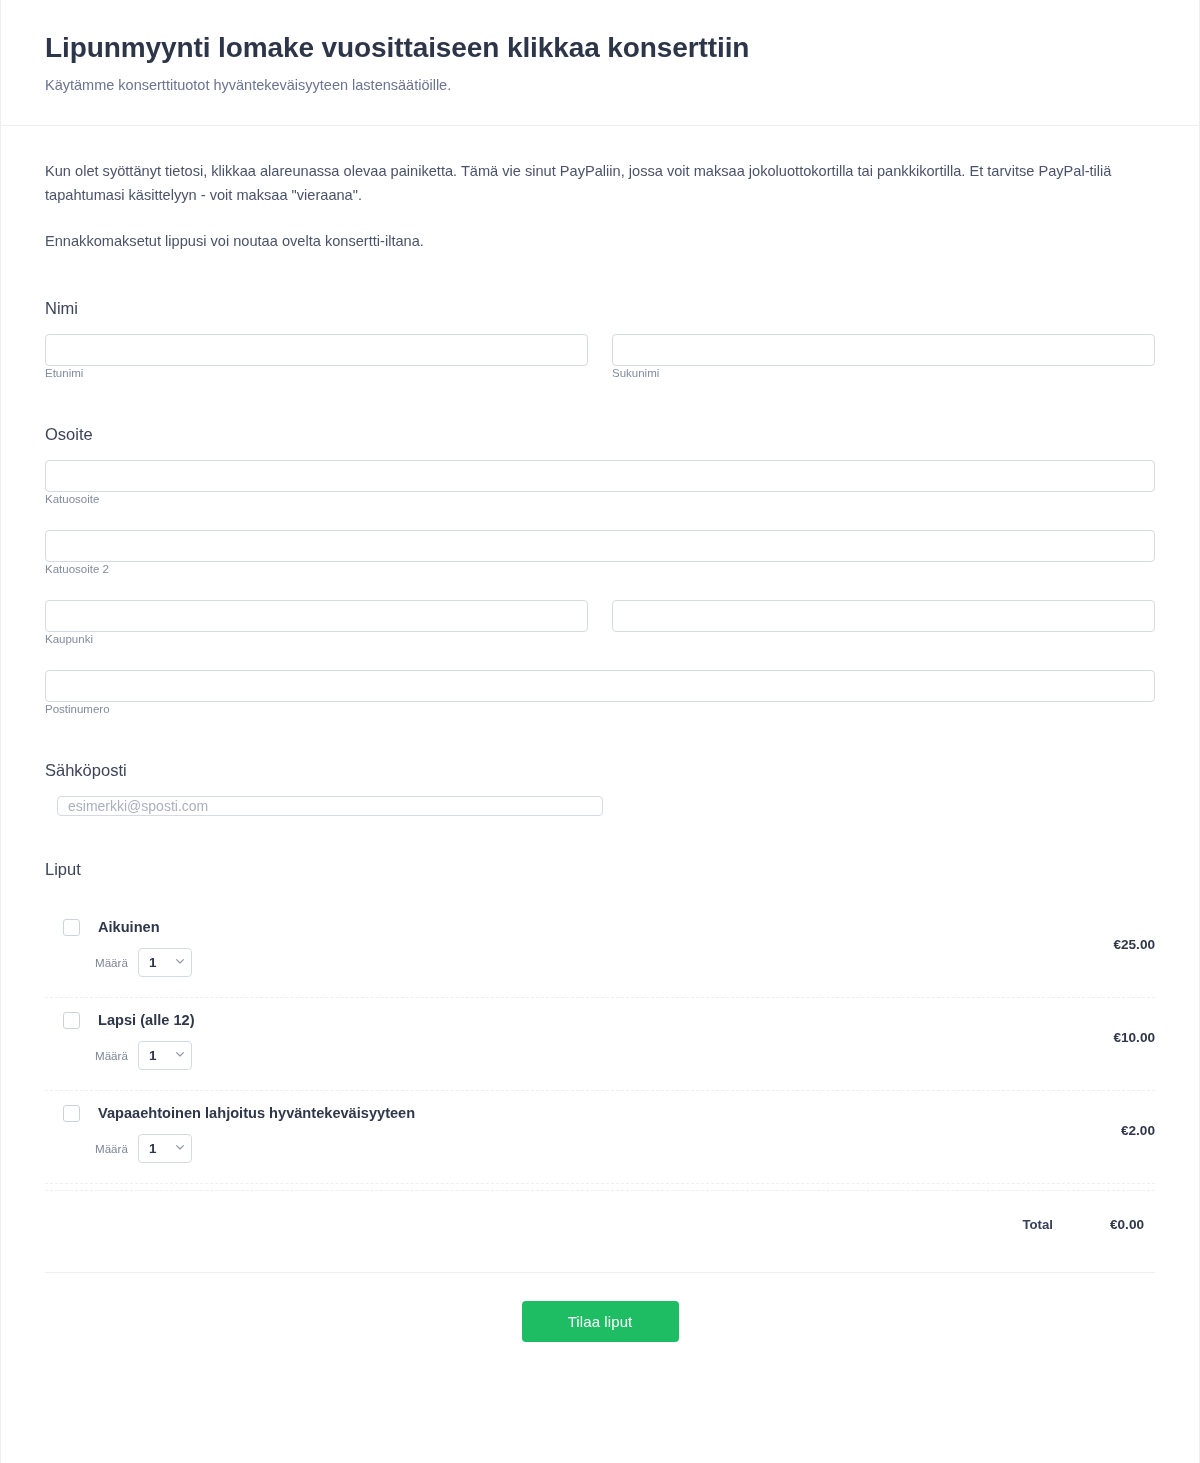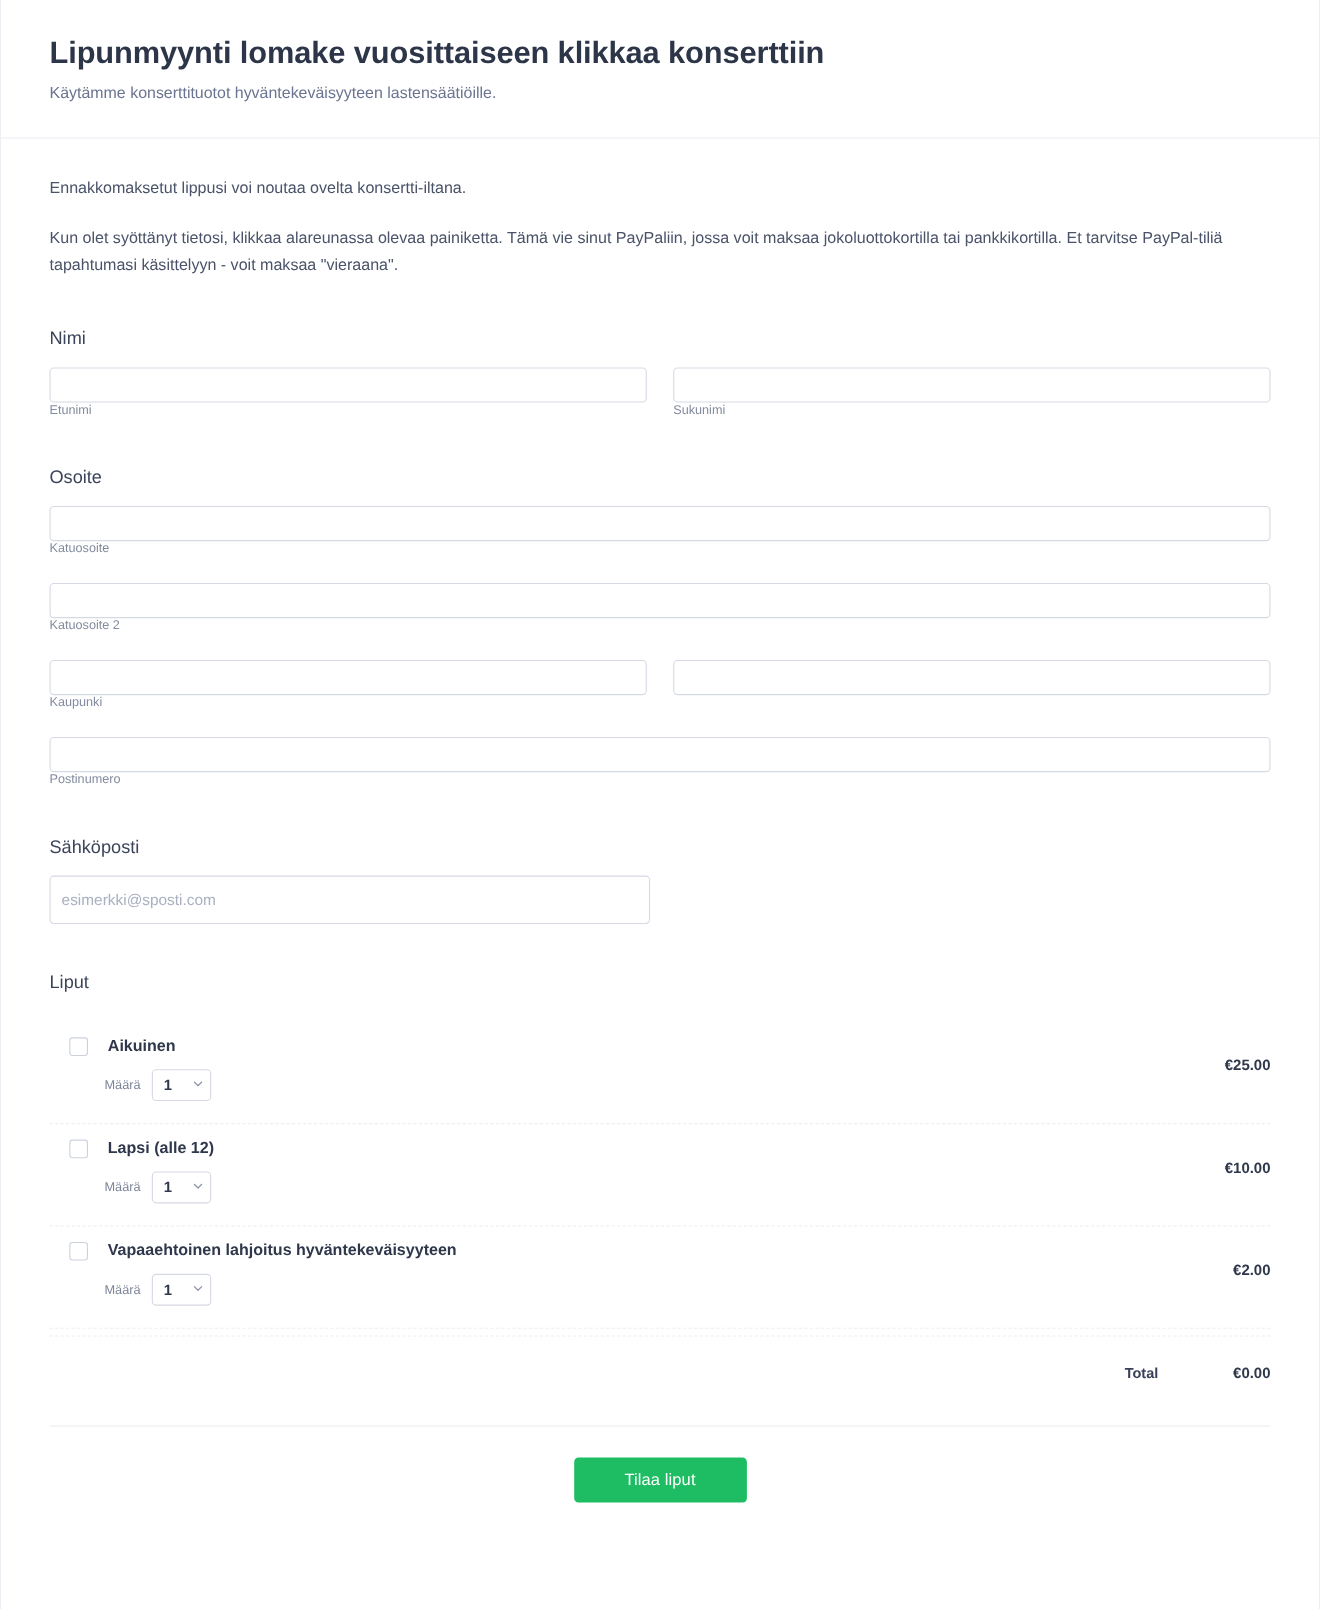--- a/index.html
+++ b/index.html
@@ -95,21 +95,21 @@
   .sub-label {
     display: block;
     font-size: 11.5px;
     color: #838b9f;
     margin-top: 0;
     line-height: 1.3;
   }
 
   .stack-gap { margin-top: 23px; }
 
-  .email-input { max-width: 546px; height: 44px; }
+  .email-input { max-width: 546px; height: 20px; margin-left: 12px; }
 
   
   .tickets-wrap { margin-top: 26px; }
 
   .ticket-row {
     position: relative;
     padding: 14px 0 20px 0;
     border-bottom: 1px dashed #eceef2;
   }
   .ticket-row:last-of-type { border-bottom: none; }
@@ -198,21 +198,21 @@
   .total-label {
     font-size: 13.2px;
     font-weight: bold;
     color: #39415a;
   }
   .total-amount {
     font-size: 13.6px;
     font-weight: bold;
     color: #2f374b;
     min-width: 56px;
-    text-align: right;
+    text-align: center;
   }
 
   
   .form-footer {
     margin-top: 40px;
     border-top: 1px solid #eceef3;
     padding: 28px 0 40px 0;
     text-align: center;
   }
   .submit-button {
@@ -235,22 +235,22 @@
 
 <div class="page">
 
   <div class="form-header">
     <h1 class="form-title">Lipunmyynti lomake vuosittaiseen klikkaa konserttiin</h1>
     <p class="form-subtitle">Käytämme konserttituotot hyväntekeväisyyteen lastensäätiöille.</p>
   </div>
 
   <div class="form-body">
 
+    <p class="intro-text">Kun olet syöttänyt tietosi, klikkaa alareunassa olevaa painiketta. Tämä vie sinut PayPaliin, jossa voit maksaa jokoluottokortilla tai pankkikortilla. Et tarvitse PayPal-tiliä tapahtumasi käsittelyyn - voit maksaa "vieraana".</p>
     <p class="intro-text">Ennakkomaksetut lippusi voi noutaa ovelta konsertti-iltana.</p>
-    <p class="intro-text">Kun olet syöttänyt tietosi, klikkaa alareunassa olevaa painiketta. Tämä vie sinut PayPaliin, jossa voit maksaa jokoluottokortilla tai pankkikortilla. Et tarvitse PayPal-tiliä tapahtumasi käsittelyyn - voit maksaa "vieraana".</p>
 
     <div class="field-group first">
       <span class="group-label">Nimi</span>
       <div class="row">
         <div class="col">
           <input class="text-input" type="text" placeholder="" style="">
           <span class="sub-label">Etunimi</span>
         </div>
         <div class="col">
           <input class="text-input" type="text" placeholder="" style="">

